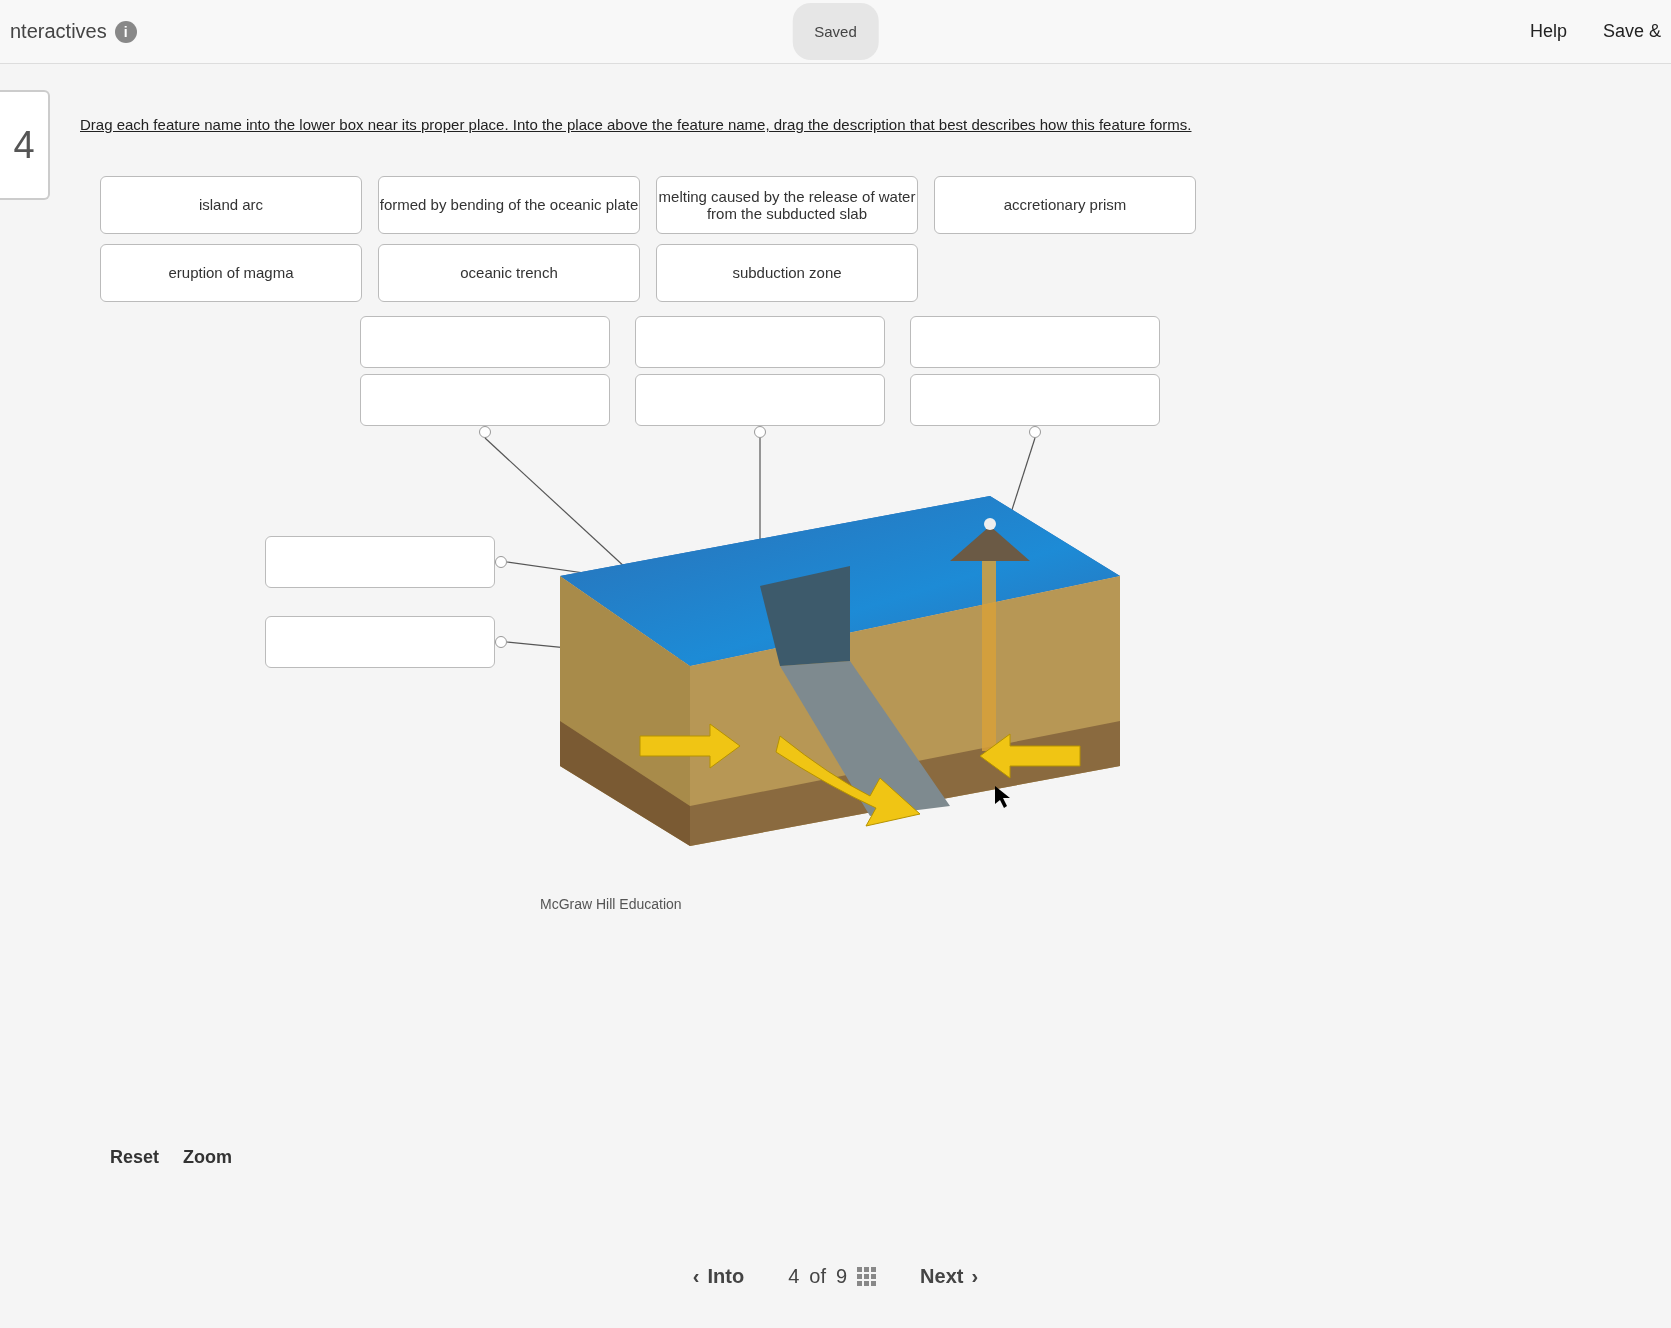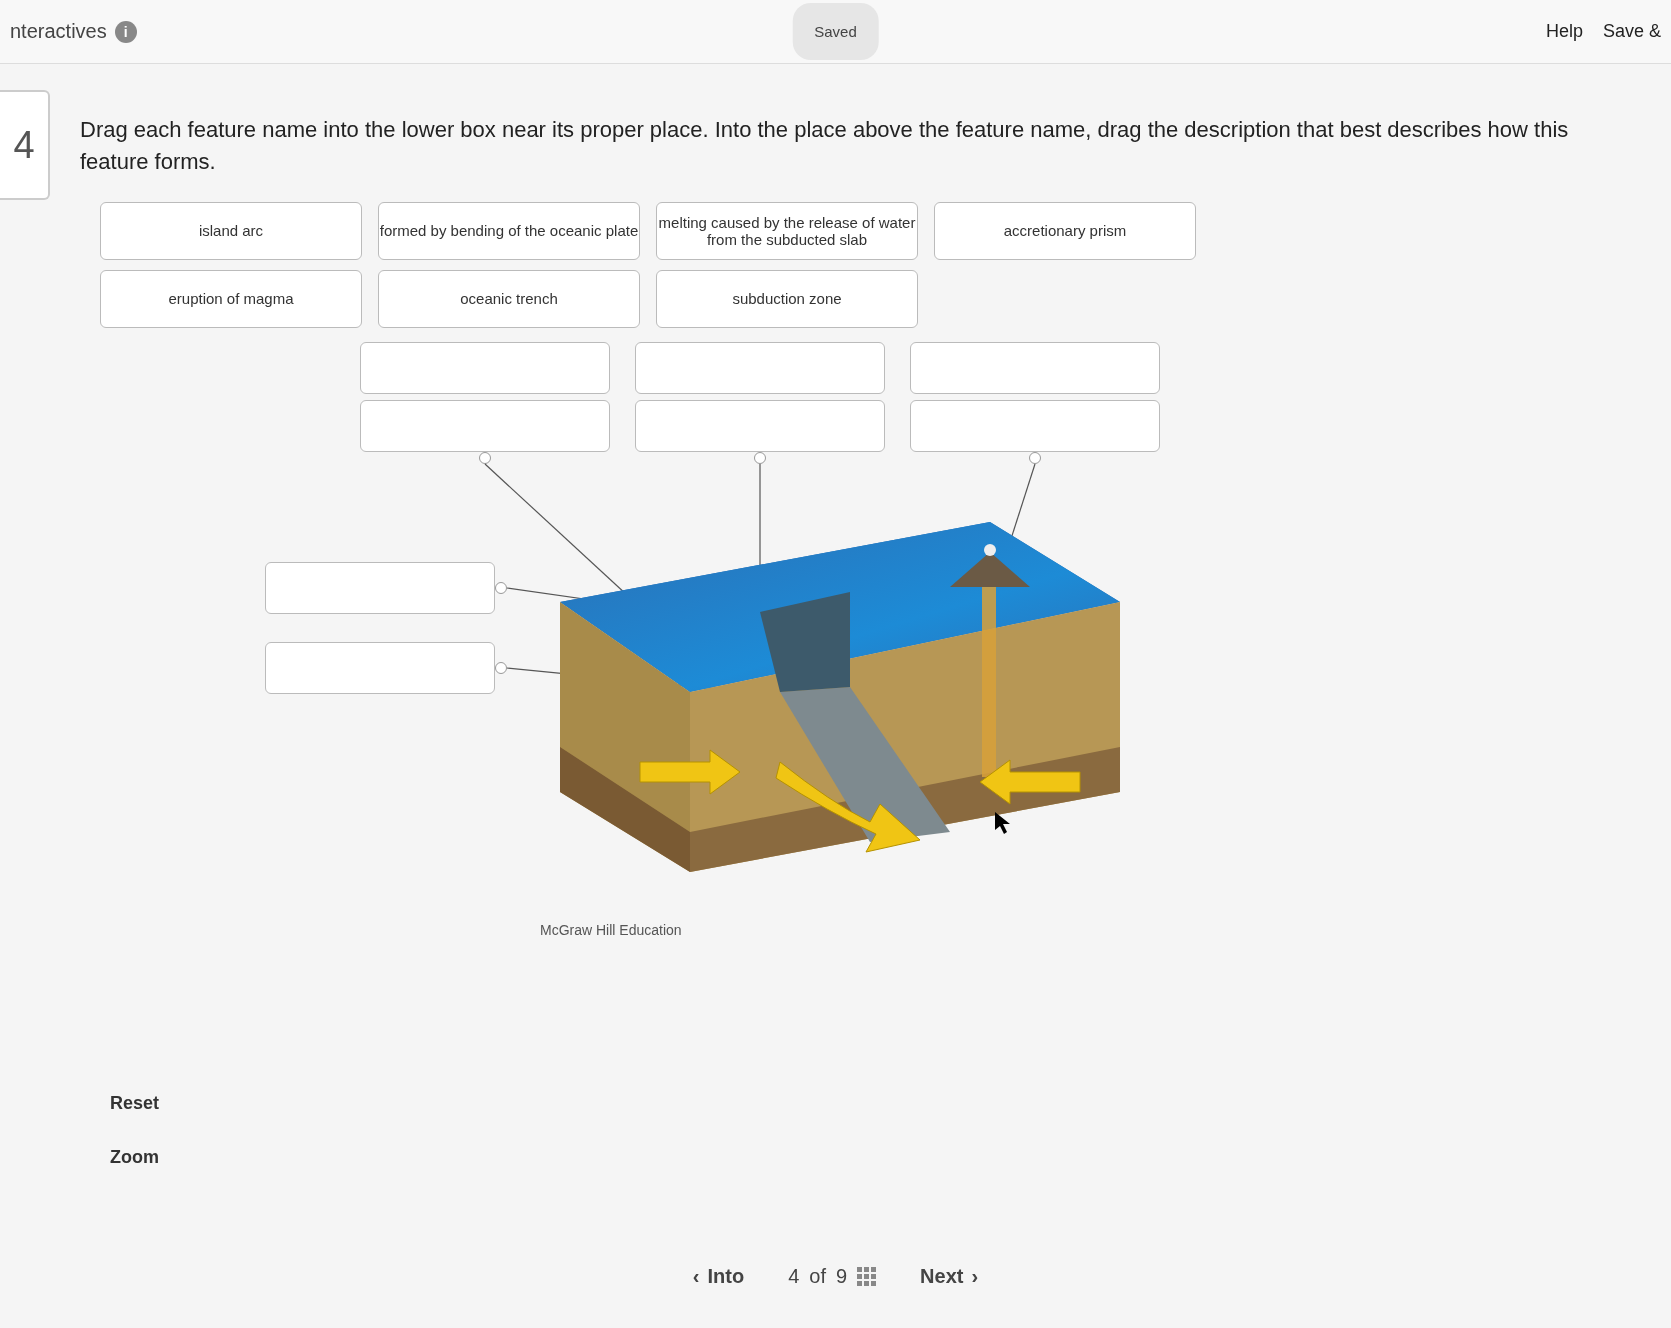--- a/index.html
+++ b/index.html
@@ -45,21 +45,21 @@
     transform: translateX(-50%);
     background: #e6e6e6;
     border-radius: 18px;
     padding: 20px 22px;
     font-size: 15px;
     color: #444;
   }
   .topbar-right {
     margin-left: auto;
     display: flex;
-    gap: 20px;
+    gap: 36px;
     font-size: 18px;
     color: #222;
   }
   
   .qnum {
     position: absolute;
     left: 0;
     top: 90px;
     width: 50px;
     height: 110px;
@@ -73,25 +73,26 @@
     font-size: 38px;
     color: #555;
   }
   
   .main {
     margin-left: 80px;
     margin-right: 30px;
     padding-top: 50px;
   }
   .instructions {
-    font-size: 22px;
+    font-size: 15px;
     color: #222;
     line-height: 1.45;
-    margin-bottom: 24px;
+    margin-bottom: 40px;
     max-width: 1520px;
+    text-decoration: underline;
   }
   
   .drag-rows {
     display: flex;
     flex-direction: column;
     gap: 10px;
     margin-left: 20px;
   }
   .drag-row {
     display: flex;
@@ -153,25 +154,24 @@
     top: 580px;
     font-size: 14px;
     color: #555;
   }
   
   .bottom-left {
     position: absolute;
     left: 110px;
     bottom: 160px;
     display: flex;
-    gap: 33px;
+    gap: 24px;
     font-size: 18px;
     font-weight: bold;
     color: #333;
-    flex-direction: column;
   }
   .bottom-left span { cursor: pointer; }
   .pager {
     position: absolute;
     left: 0; right: 0;
     bottom: 40px;
     display: flex;
     align-items: center;
     justify-content: center;
     gap: 44px;

